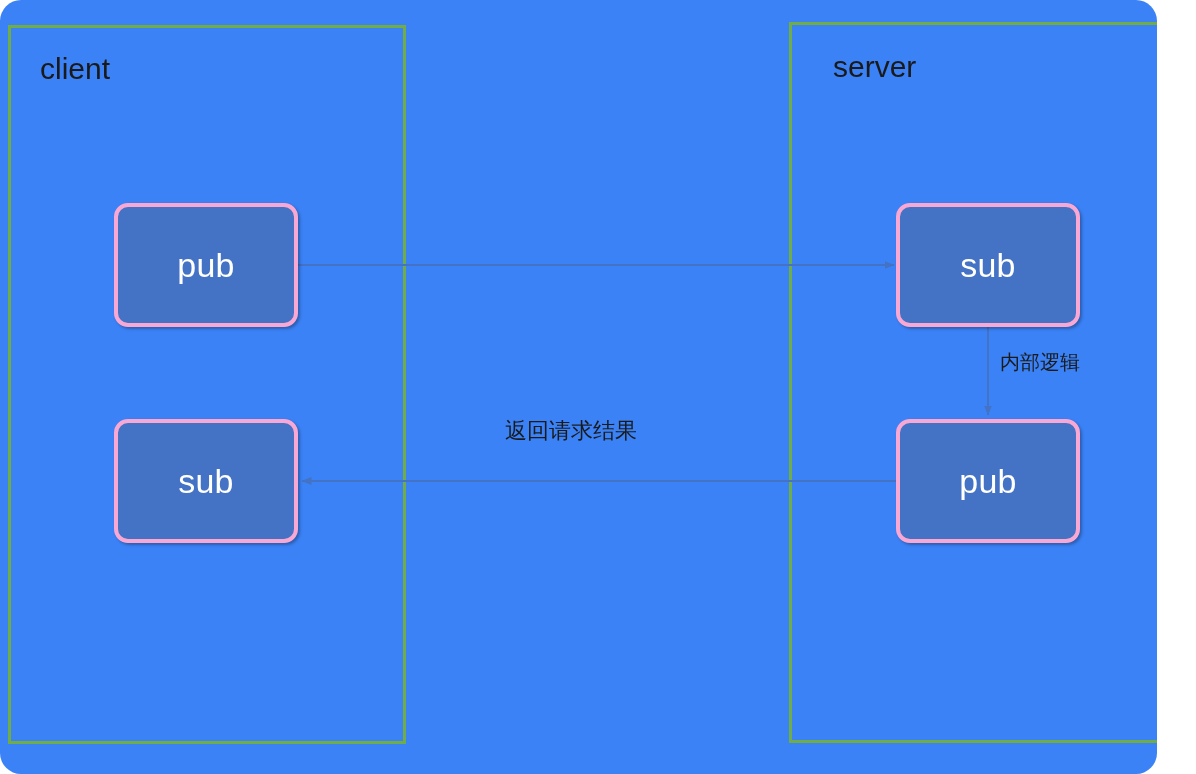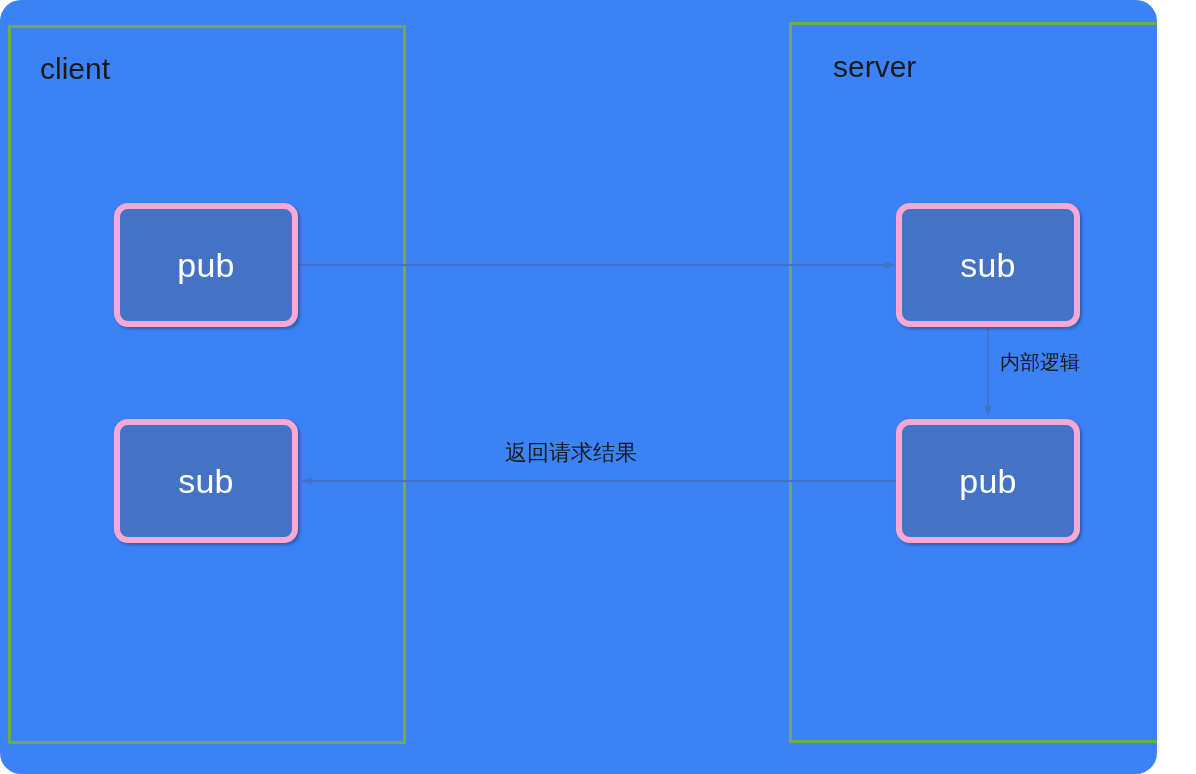--- a/index.html
+++ b/index.html
@@ -40,21 +40,21 @@
   #client-title { left: 40px;  top: 54px; }
   #server-title { left: 806px; top: 52px; margin-left: 27px; }
 
   
   .node {
     position: absolute;
     box-sizing: border-box;
     width: 184px;
     height: 124px;
     background: #4472C4;
-    border: 6px solid #f9a8d4;
+    border: 4px solid #f9a8d4;
     border-radius: 14px;
     box-shadow: 2px 2px 3px rgba(0,0,0,0.28);
     display: flex;
     align-items: center;
     justify-content: center;
   }
   .node-label {
     color: #ffffff;
     font-size: 34px;
     line-height: 1;
@@ -78,21 +78,21 @@
 
   
   .edge-label {
     position: absolute;
     font-size: 22px;
     line-height: 1;
     color: #1a1a1a;
     white-space: nowrap;
   }
   #label-request  { left: 492px; top: 224px; }
-  #label-response { left: 505px; top: 442px; text-align: right; }
+  #label-response { left: 505px; top: 420px; text-align: right; }
   #label-internal { left: 1000px; top: 352px; font-size: 20px; }
 </style>
 </head>
 <body>
 
 <div id="canvas">
 
   <div id="client-container" class="container-box"></div>
   <div id="client-title" class="container-title">client</div>
 

